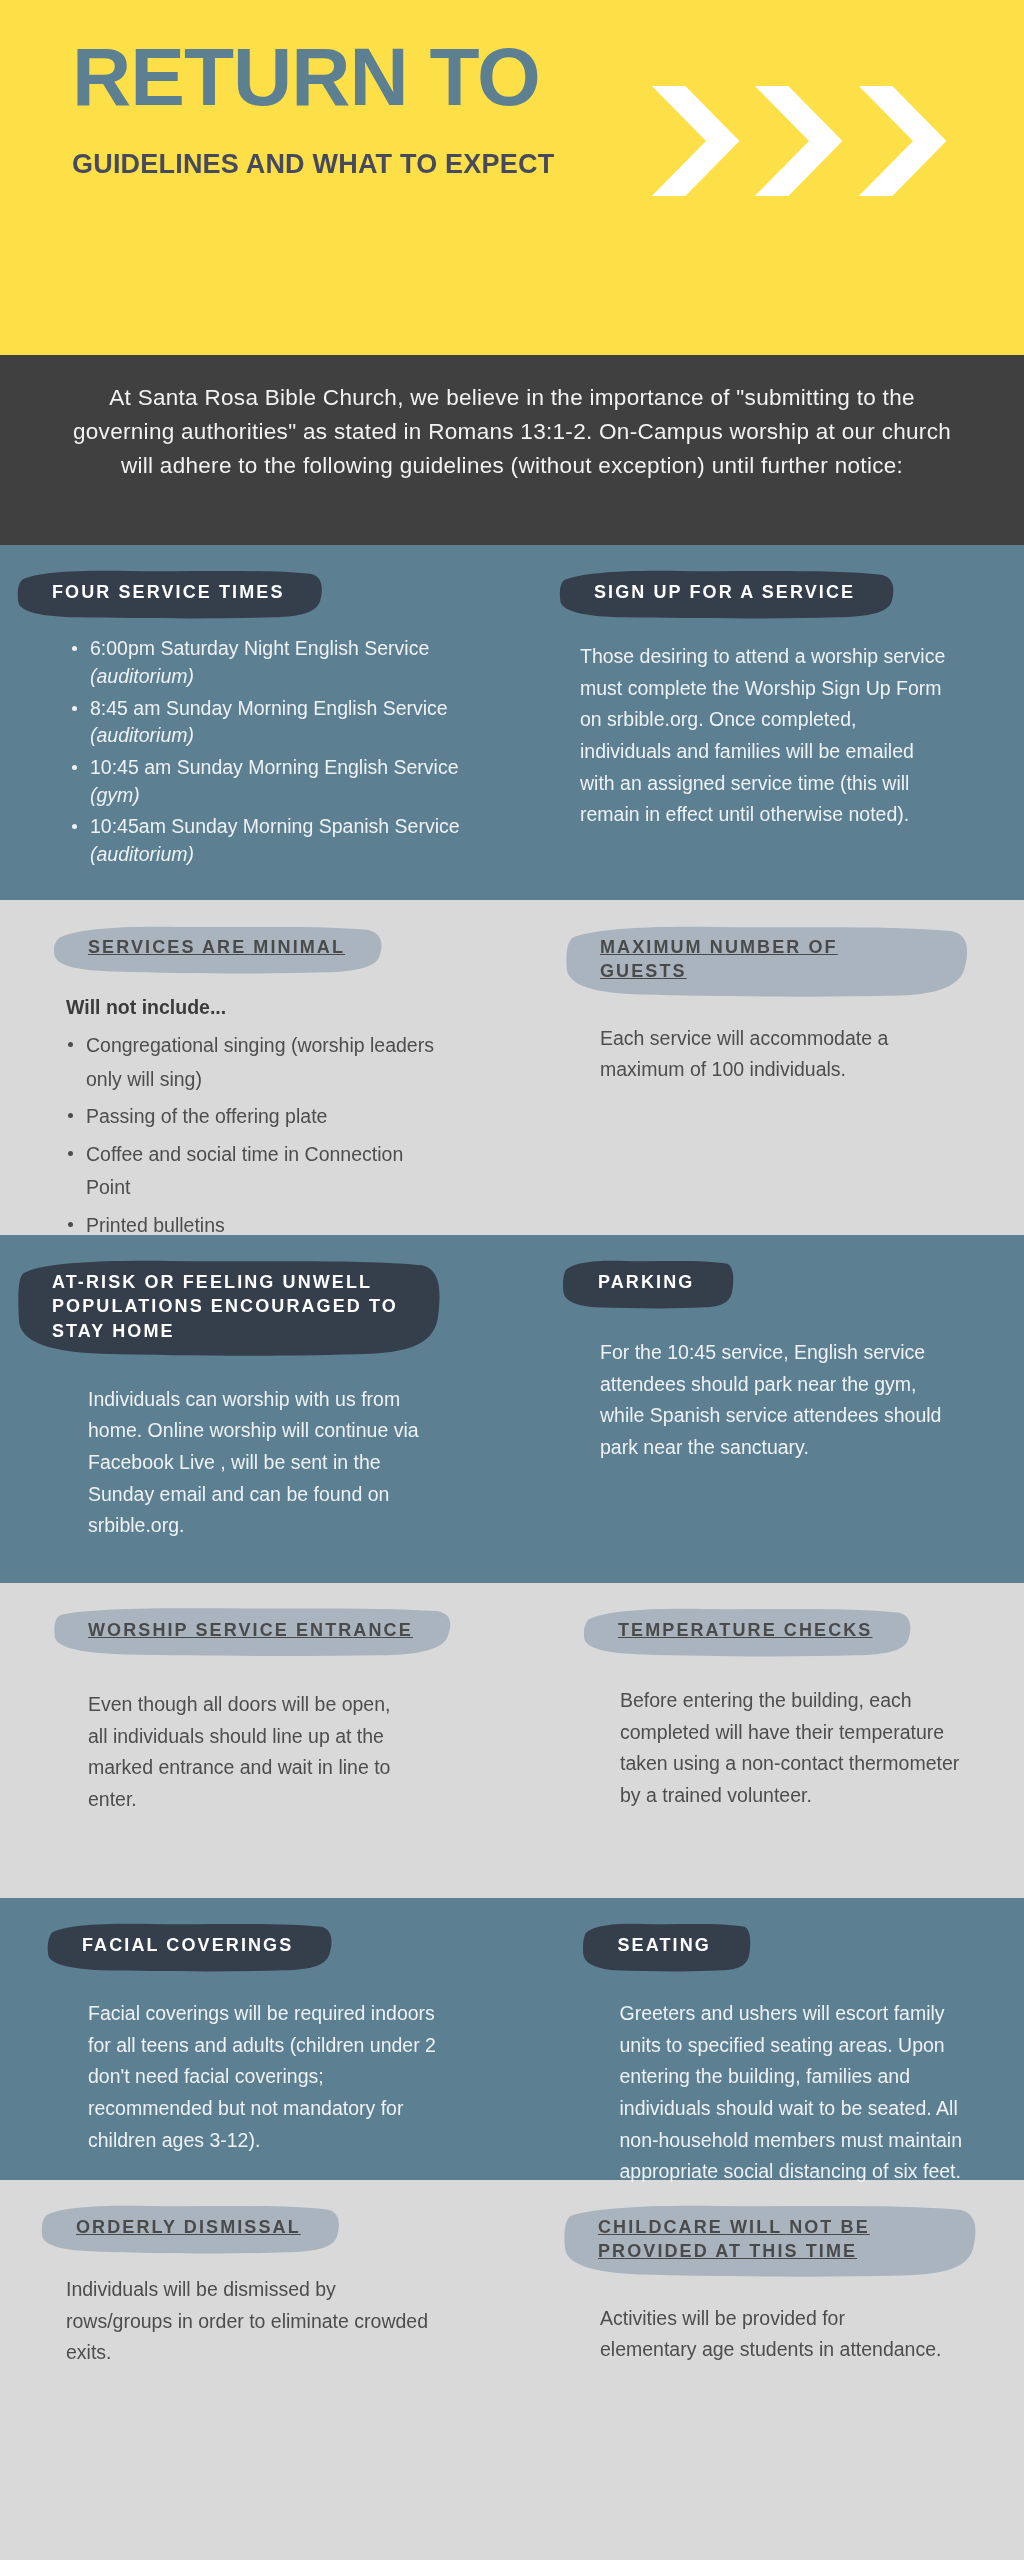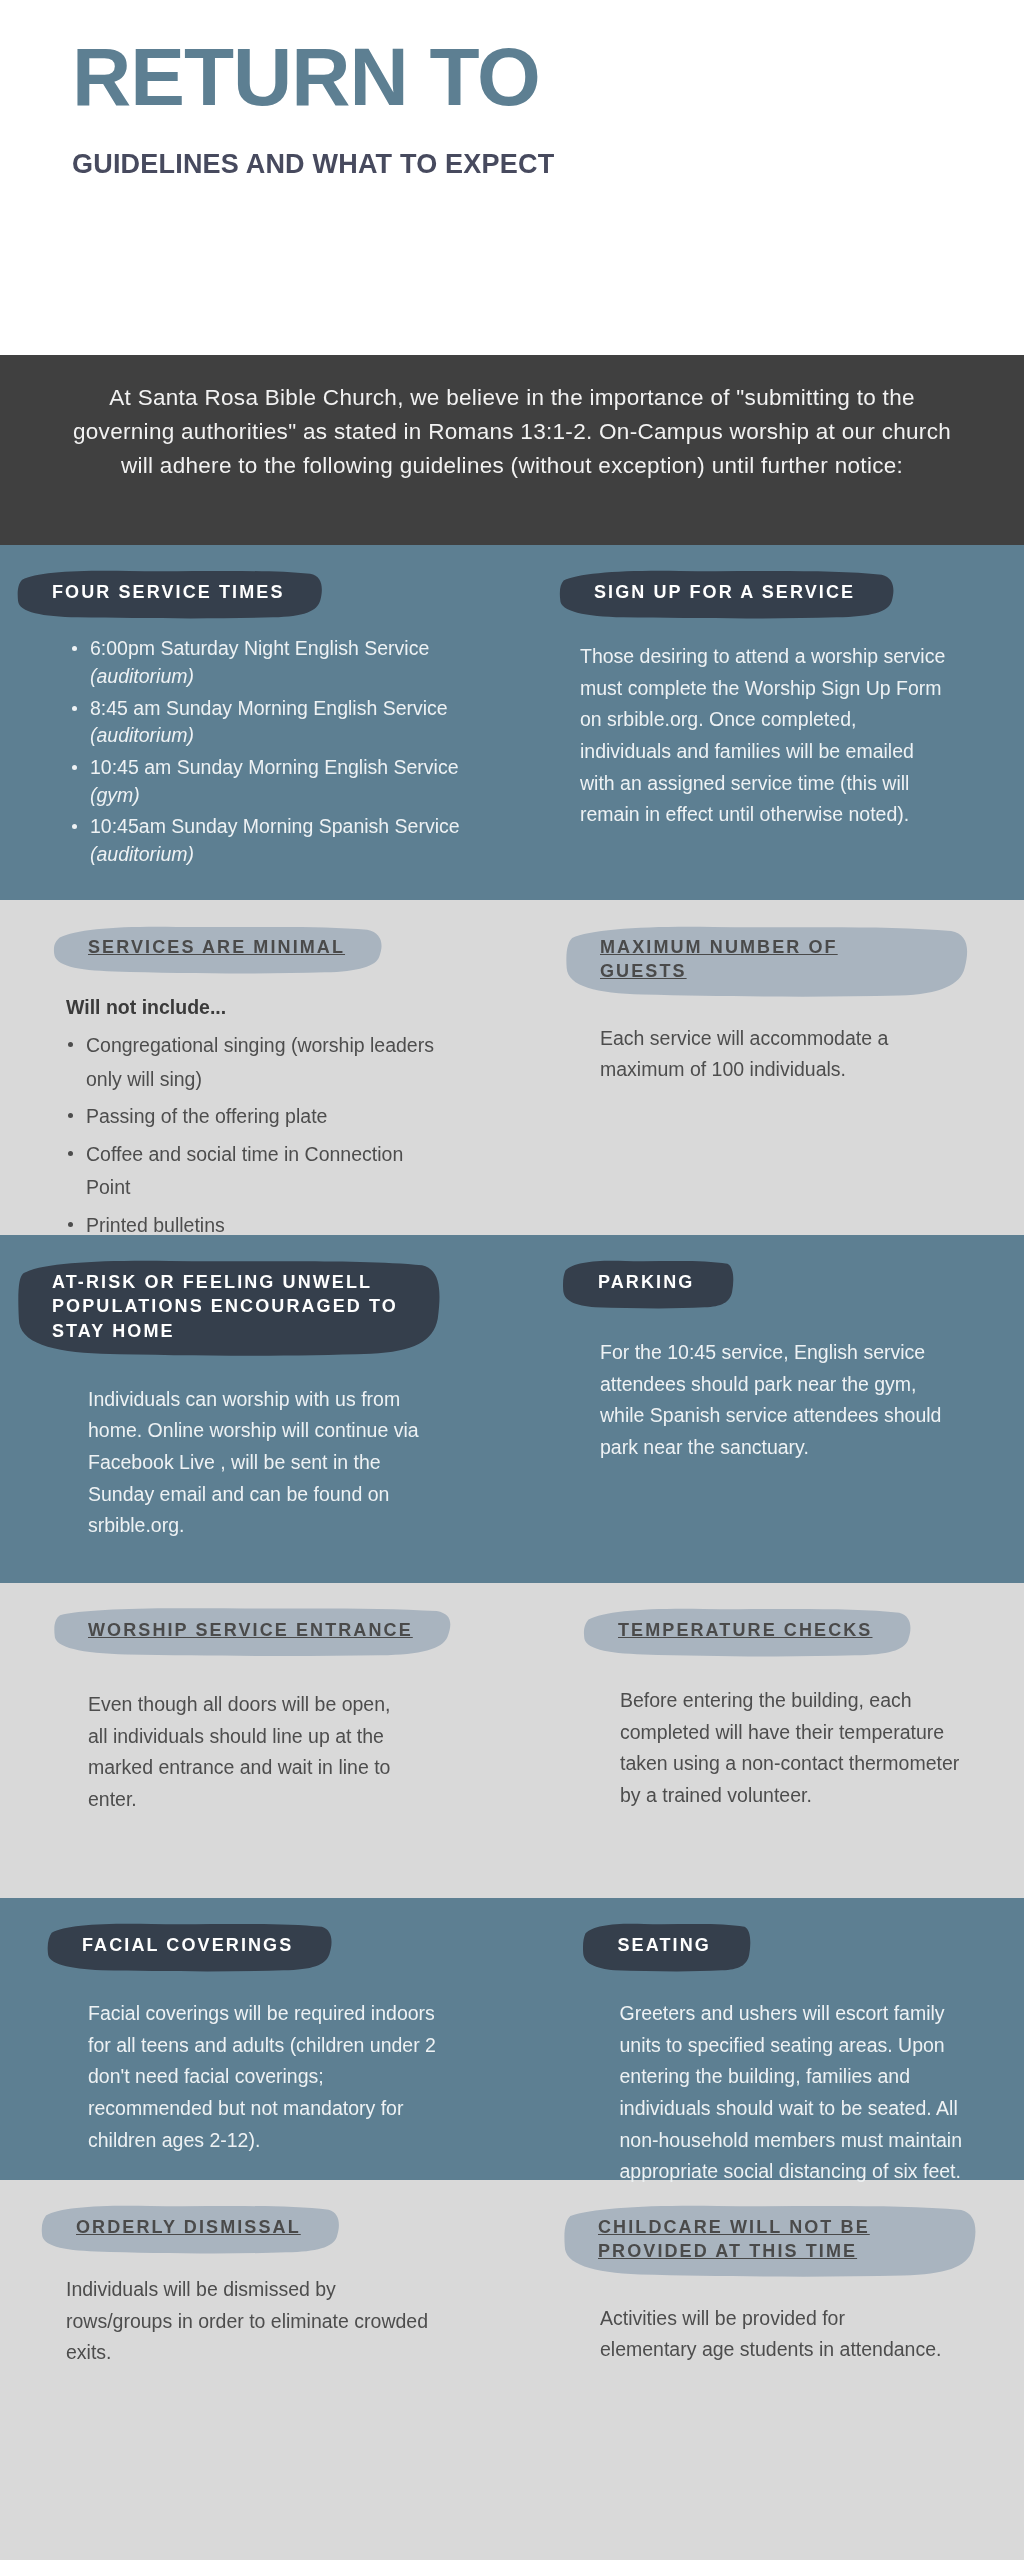--- a/index.html
+++ b/index.html
@@ -6,21 +6,21 @@
   body{
     width:1024px;
     font-family:"Liberation Sans", sans-serif;
     background:#d9d9d9;
     -webkit-font-smoothing:antialiased;
   }
   .page{width:1024px;height:2560px;position:relative;overflow:hidden;background:#d9d9d9;}
 
   
   .header{
-    position:relative;height:355px;background:#ffffff;box-sizing:border-box;
+    position:relative;height:355px;background:#fde047;box-sizing:border-box;
     padding:38px 0 12px 72px;
   }
   .title{
     color:#5d7f92;
     font-family:"Liberation Sans", sans-serif;
     font-weight:bold;
     font-size:82px;
     line-height:0.94;
     letter-spacing:-1px;
     margin:0;
@@ -288,21 +288,21 @@
   <div class="row blue" style="height:282px;gap:39px;">
     <div class="col">
       <div class="brush dark" style="margin-left:30px;">
         <span class="stroke">
           <svg viewBox="0 0 300 52" preserveAspectRatio="none">
               <path d="M6,11 C20,3 60,1 110,2 C170,3 240,0 288,5 C299,8 300,21 296,33 C292,45 278,49 248,50 C188,52 118,51 58,50 C24,48 2,44 2,32 C1,22 3,15 6,11 Z" fill="#353f4c"></path>
             </svg>
         </span>
         <span class="htxt">FACIAL COVERINGS</span>
       </div>
-      <div class="body-txt" style="padding-left:62px;padding-right:28px;margin-top:30px;">Facial coverings will be required indoors for all teens and adults (children under 2 don't need facial coverings; recommended but not mandatory for children ages 2-12).</div>
+      <div class="body-txt" style="padding-left:62px;padding-right:28px;margin-top:30px;">Facial coverings will be required indoors for all teens and adults (children under 2 don't need facial coverings; recommended but not mandatory for children ages 3-12).</div>
     </div>
     <div class="col">
       <div class="brush dark" style="margin-left:34px;">
         <span class="stroke">
           <svg viewBox="0 0 300 52" preserveAspectRatio="none">
               <path d="M6,12 C20,3 60,1 110,2 C170,3 242,0 288,5 C299,8 300,22 296,34 C292,45 278,49 248,50 C188,52 118,51 58,50 C24,48 2,43 2,31 C1,22 3,16 6,12 Z" fill="#353f4c"></path>
             </svg>
         </span>
         <span class="htxt">SEATING</span>
       </div>

